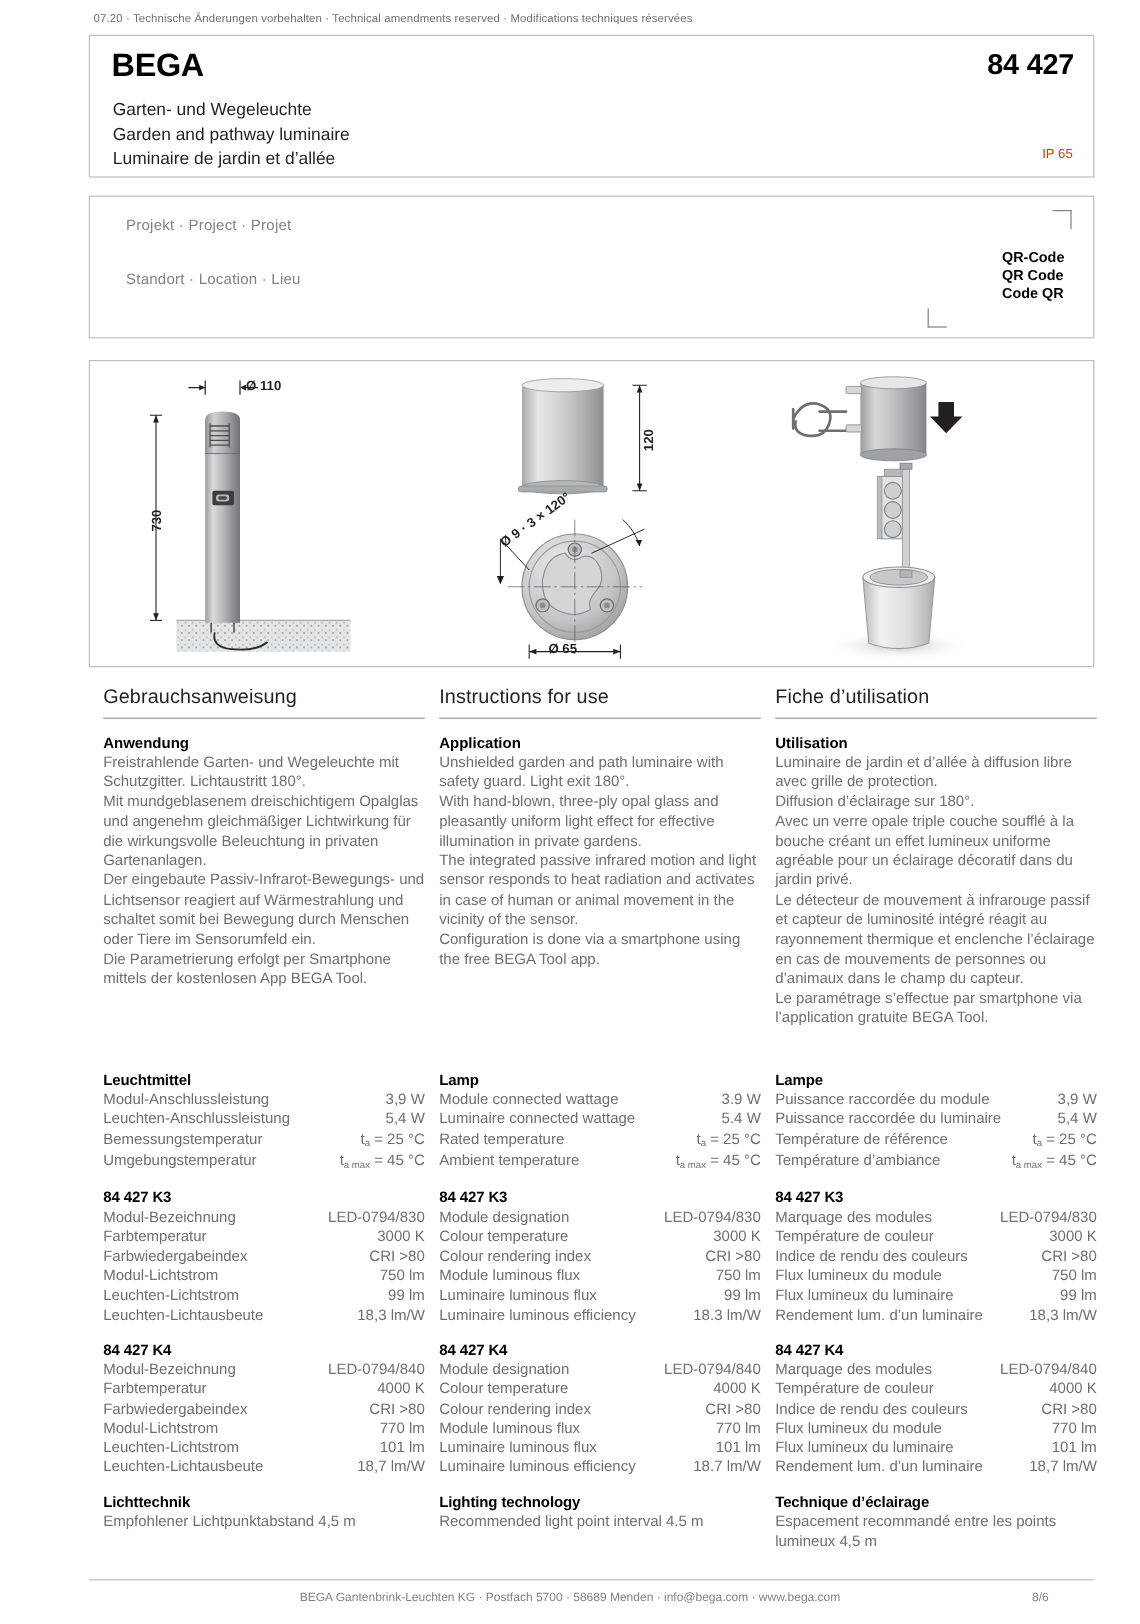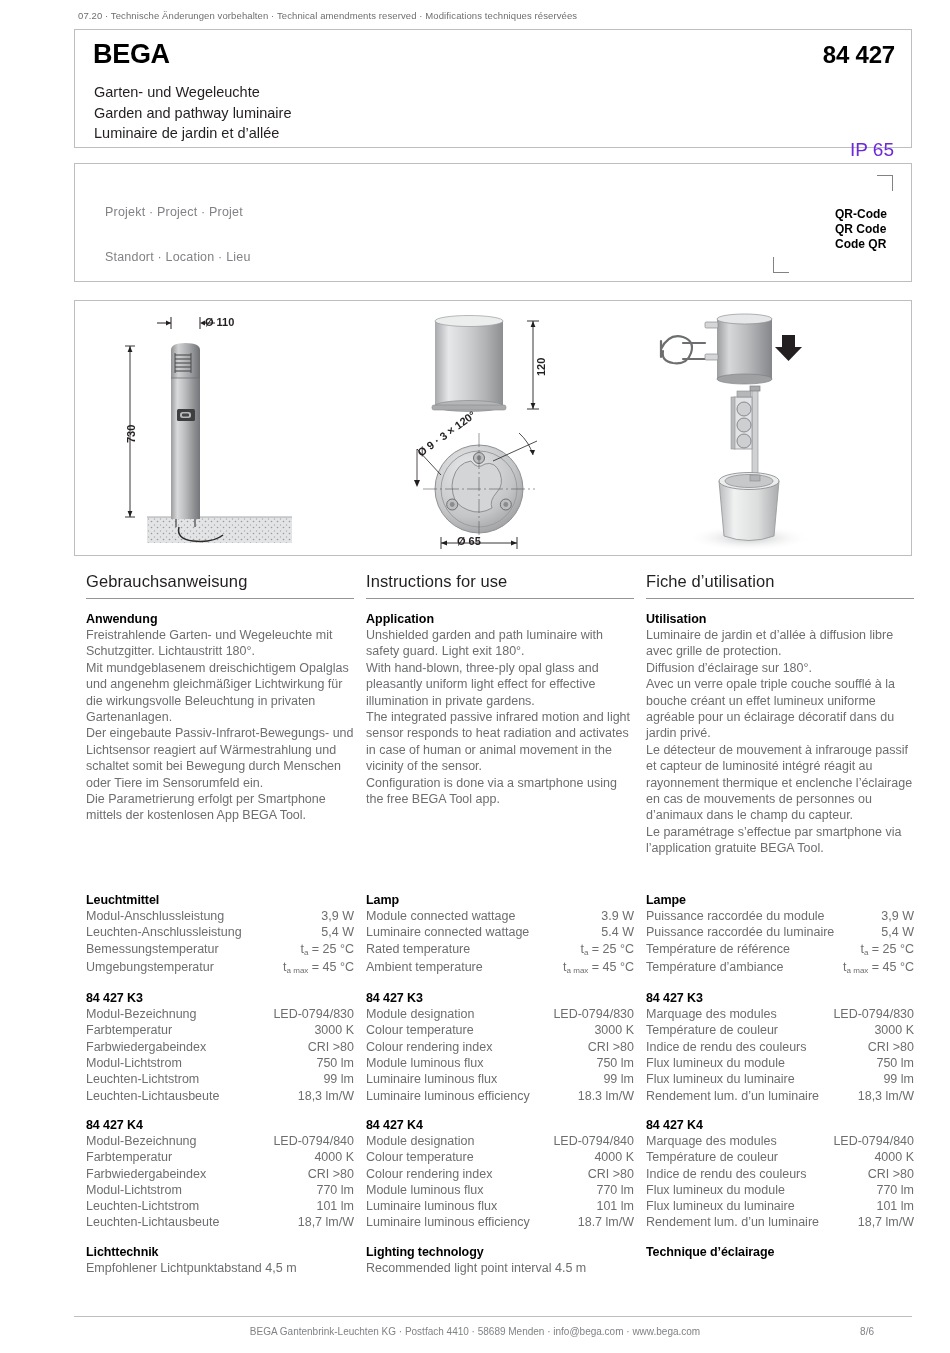--- a/index.html
+++ b/index.html
@@ -29,30 +29,30 @@
   .artno {
     position: absolute; right: 16px; top: 11px;
     font-size: 24px; font-weight: bold; letter-spacing: -.2px; color: #000;
   }
   .subtitles {
     position: absolute; left: 19px; top: 52px;
     font-size: 14.5px; line-height: 20.5px; color: #231f20;
   }
   .ip-rating {
     position: absolute; right: 17px; top: 93px;
-    font-size: 19px; color: #6d28d9; margin-top: 16px;
+    font-size: 11px; color: #c2410c;
   }
 
   
   .project-box {
     position: absolute; left: 74px; top: 163px; width: 838px; height: 119px;
     border: 1px solid #bcbec0;
   }
   .proj-label {
-    position: absolute; left: 30px; font-size: 12.5px; color: #808285; letter-spacing: .2px; margin-top: 24px;
+    position: absolute; left: 30px; font-size: 12.5px; color: #808285; letter-spacing: .2px;
   }
   .proj-label.p1 { top: 17px; }
   .proj-label.p2 { top: 62px; }
   .qr-zone { position: absolute; right: 18px; top: 11px; width: 120px; height: 98px; }
   .qr-corner { position: absolute; width: 16px; height: 16px; }
   .qr-corner.tr { right: 0; top: 0; border-top: 1px solid #808285; border-right: 1px solid #808285; }
   .qr-corner.bl { left: 0; bottom: 0; border-bottom: 1px solid #808285; border-left: 1px solid #808285; }
   .qr-text {
     position: absolute; right: 6px; top: 32px; text-align: left;
     font-size: 12px; line-height: 15px; font-weight: bold; color: #000;
@@ -607,21 +607,22 @@
               <span class="v">101 lm</span>
             </div>
             <div class="spec-row">
               <span class="k">Rendement lum. d’un luminaire</span>
               <span class="v">18,7 lm/W</span>
             </div>
           </div>
       </div>
       <div class="spec-block">
         <div class="spec-head">Technique d’éclairage</div>
+        <div class="sec-body">Espacement recommandé entre les points lumineux 4,5 m</div>
       </div>
     </div>
   </div>
 
   <div class="footer-rule"></div>
-  <div class="footer-text">BEGA Gantenbrink-Leuchten KG · Postfach 4410 · 58689 Menden · info@bega.com · www.bega.com</div>
+  <div class="footer-text">BEGA Gantenbrink-Leuchten KG · Postfach 5700 · 58689 Menden · info@bega.com · www.bega.com</div>
   <div class="footer-page">8/6</div>
 
 </div>
 
 </body></html>

